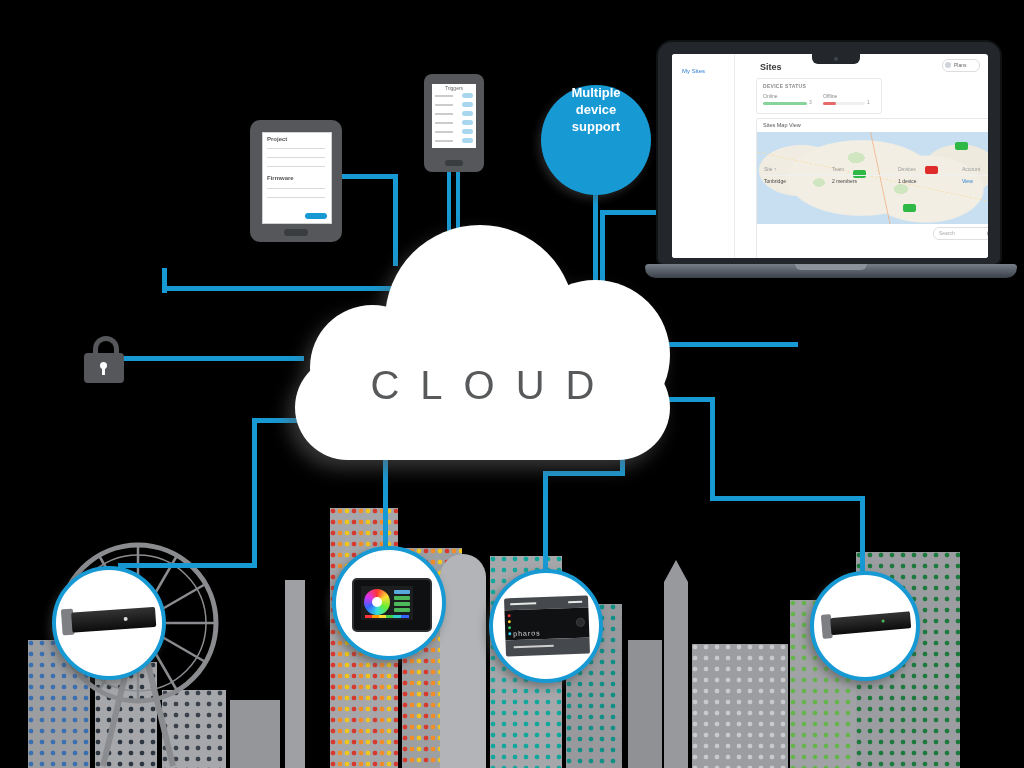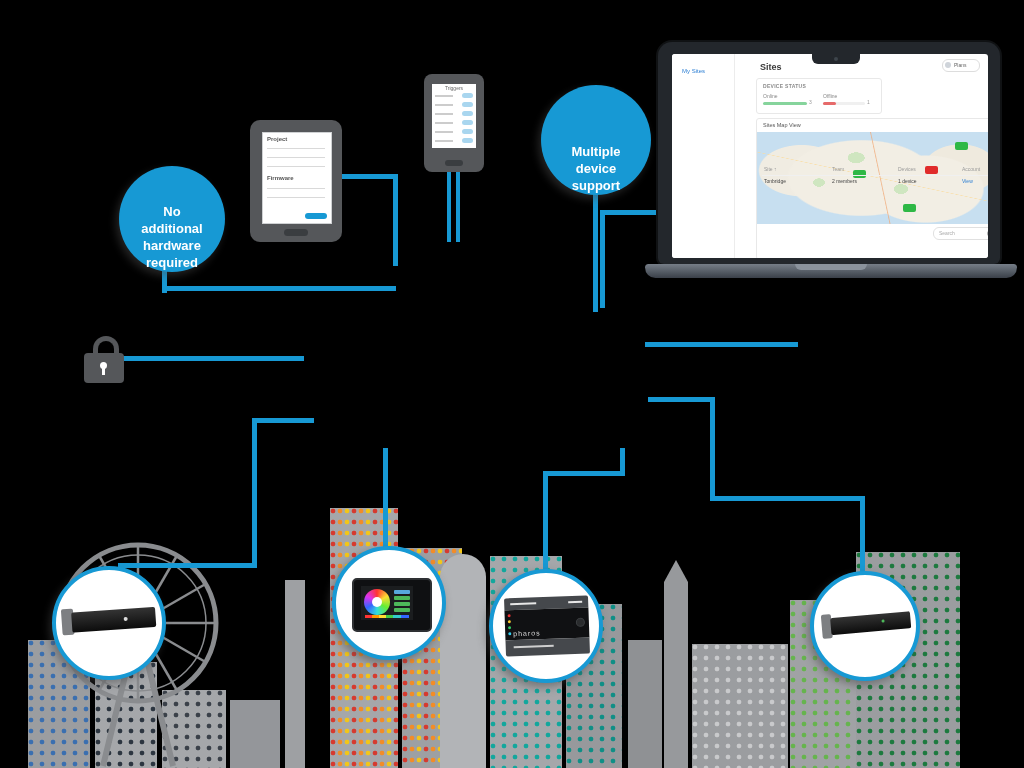--- a/index.html
+++ b/index.html
@@ -16,21 +16,21 @@
   #cloud .part{position:absolute;background:#fff;}
   #cloud .c-base{left:5px;top:130px;width:375px;height:105px;border-radius:54px;}
   #cloud .c-l1{left:20px;top:80px;width:125px;height:125px;border-radius:50%;}
   #cloud .c-l2{left:95px;top:0;width:190px;height:190px;border-radius:50%;}
   #cloud .c-l3{left:230px;top:55px;width:150px;height:150px;border-radius:50%;}
   #cloud-label{position:absolute;left:0;right:0;top:138px;text-align:center;
     font-size:40px;letter-spacing:21px;text-indent:21px;color:#58595b;font-weight:400;}
 
   
   .callout{position:absolute;border-radius:50%;background:#1799d4;z-index:4;
-    display:flex;align-items:flex-end;justify-content:center;text-align:center;
+    display:flex;align-items:flex-start;justify-content:center;text-align:center;
     color:#fff;font-weight:bold;font-size:13px;line-height:1.3;white-space:pre-line;
     box-shadow:-3px 4px 8px rgba(80,80,80,.45);}
 
   
   #lock{position:absolute;left:84px;top:336px;width:44px;height:48px;z-index:4;}
   #lock .shackle{position:absolute;left:9px;top:0;width:16px;height:20px;
     border:5px solid #55575a;border-bottom:none;border-radius:13px 13px 0 0;}
   #lock .body{position:absolute;left:0;top:17px;width:40px;height:30px;background:#55575a;border-radius:4px;}
   #lock .keyhole{position:absolute;left:16px;top:26px;width:7px;height:7px;background:#fff;border-radius:50%;}
   #lock .keystem{position:absolute;left:18px;top:31px;width:3px;height:8px;background:#fff;}
@@ -199,27 +199,28 @@
   <div class="line" style="left:118px;top:563px;width:139px;height:5px;"></div>
   <div class="line" style="left:383px;top:448px;width:5px;height:110px;"></div>
   <div class="line" style="left:620px;top:448px;width:5px;height:28px;"></div>
   <div class="line" style="left:543px;top:471px;width:82px;height:5px;"></div>
   <div class="line" style="left:543px;top:471px;width:5px;height:108px;"></div>
   <div class="line" style="left:648px;top:397px;width:67px;height:5px;"></div>
   <div class="line" style="left:710px;top:397px;width:5px;height:104px;"></div>
   <div class="line" style="left:710px;top:496px;width:155px;height:5px;"></div>
   <div class="line" style="left:860px;top:496px;width:5px;height:82px;"></div>
 
-
-  <div class="callout" style="left:119px;top:166px;width:106px;height:106px;">
-    <span>No
-additional
-hardware
-required</span>
-  </div>
+  <div id="cloud">
+    <div class="part c-l1"></div>
+    <div class="part c-l3"></div>
+    <div class="part c-l2"></div>
+    <div class="part c-base"></div>
+    <div id="cloud-label">CLOUD</div>
+  </div>
+
   <div class="callout" style="left:541px;top:85px;width:110px;height:110px;">
     <span>Multiple
 device
 support</span>
   </div>
 
   <div id="lock">
     <div class="shackle"></div>
     <div class="body"></div>
     <div class="keyhole"></div>

